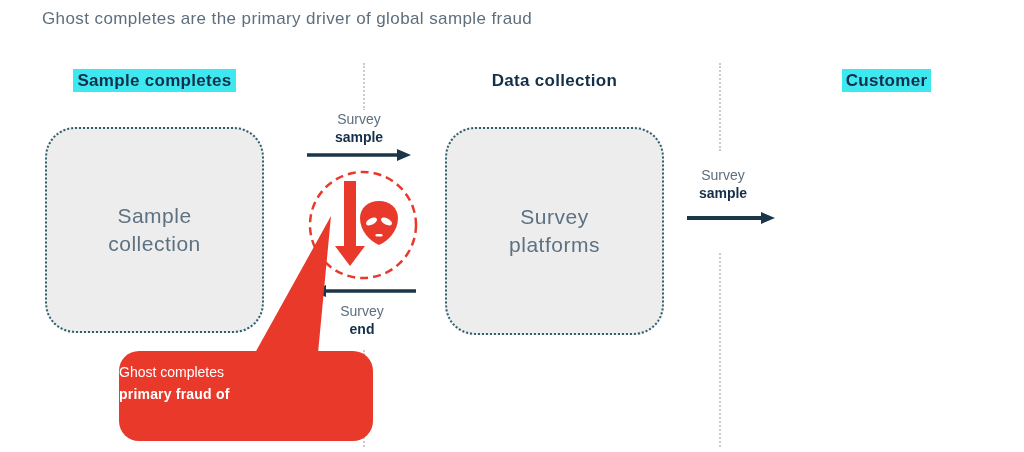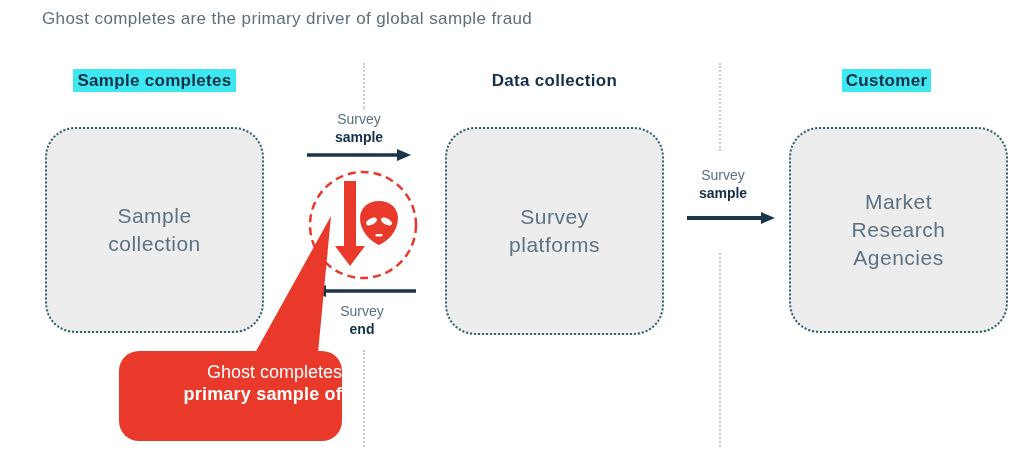--- a/index.html
+++ b/index.html
@@ -65,26 +65,26 @@
     font-size: 14px;
     line-height: 18px;
     color: #5c6f7e;
     background: #ffffff;
   }
   .flow-label b { color: #132f49; }
   .abs { position: absolute; }
   .callout-bubble {
     position: absolute;
     left: 107px; top: 351px;
-    width: 223px; height: 90px;
+    width: 254px; height: 90px;
     background: #e8392a;
     border-radius: 20px;
     color: #ffffff;
-    text-align: right;
-    font-size: 18px;
+    text-align: left;
+    font-size: 14px;
     line-height: 21.5px;
     padding-top: 11px;
     z-index: 6;
   }
   .callout-bubble b { letter-spacing: 0.2px; }
   .pointer-svg { z-index: 5; }
   .circle-svg { z-index: 4; }
   .arrow-svg { z-index: 3; }
 </style>
 </head>
@@ -109,25 +109,20 @@
     <span class="hl">Customer</span>
   </div>
 
   <div class="flowbox" style="left:33px; top:127px;">
     <div class="box-label">Sample
 collection</div>
   </div>
   <div class="flowbox" style="left:433px; top:127px; height:208px;">
     <div class="box-label">Survey
 platforms</div>
-  </div>
-  <div class="flowbox" style="left:777px; top:127px;">
-    <div class="box-label">Market
-Research
-Agencies</div>
   </div>
 
   <div class="flow-label" style="left:305px; top:110px;">
     <span>Survey</span><br>
     <b>sample</b>
   </div>
   <svg class="abs arrow-svg" style="left:294px; top:147px;" width="106" height="16">
     <line x1="1" y1="8" x2="93" y2="8" stroke="#1b3648" stroke-width="3.5"></line>
     <polygon points="91,2 105,8 91,14" fill="#1b3648"></polygon>
   </svg>
@@ -163,16 +158,16 @@
       <rect x="69.5" y="66" width="7" height="2.4" rx="1.2" fill="#ffffff"></rect>
     </g>
   </svg>
 
   <svg class="abs pointer-svg" style="left:240px; top:212px;" width="85" height="142">
     <polygon points="79,4 3,141 66,141" fill="#e8392a"></polygon>
   </svg>
 
   <div class="callout-bubble">
     <span>Ghost completes</span><br>
-    <b>primary sample of</b><br>
+    <b>primary fraud of</b><br>
   </div>
 
 </div>
 
 </body></html>

